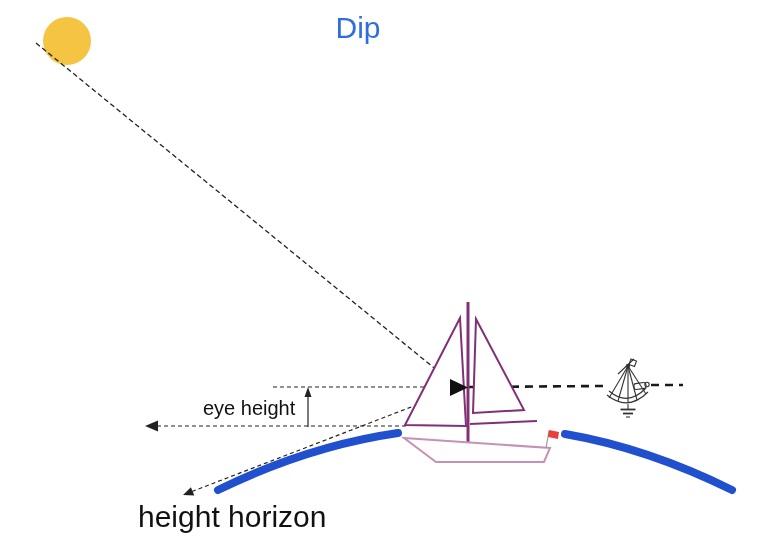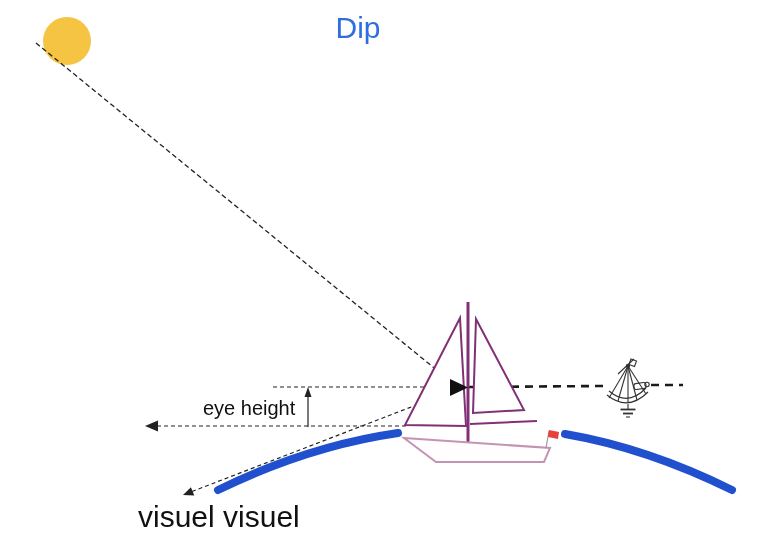--- a/index.html
+++ b/index.html
@@ -84,14 +84,14 @@
       <line x1="623" y1="413.5" x2="633" y2="413.5" stroke-width="1.8"></line>
       <line x1="626" y1="417" x2="630" y2="417"></line>
     </g>
   </svg>
 
   <div class="lbl lbl-title" style="color: rgb(46, 111, 221);">Dip</div>
 
   <div class="lbl lbl-eye-height" style="color: rgb(17, 17, 17);">eye height</div>
 
 
-  <div class="lbl lbl-visual-horizon" style="color: rgb(17, 17, 17);">visuel visuel</div>
+  <div class="lbl lbl-visual-horizon" style="color: rgb(17, 17, 17);">height horizon</div>
 </div>
 
 </body></html>

